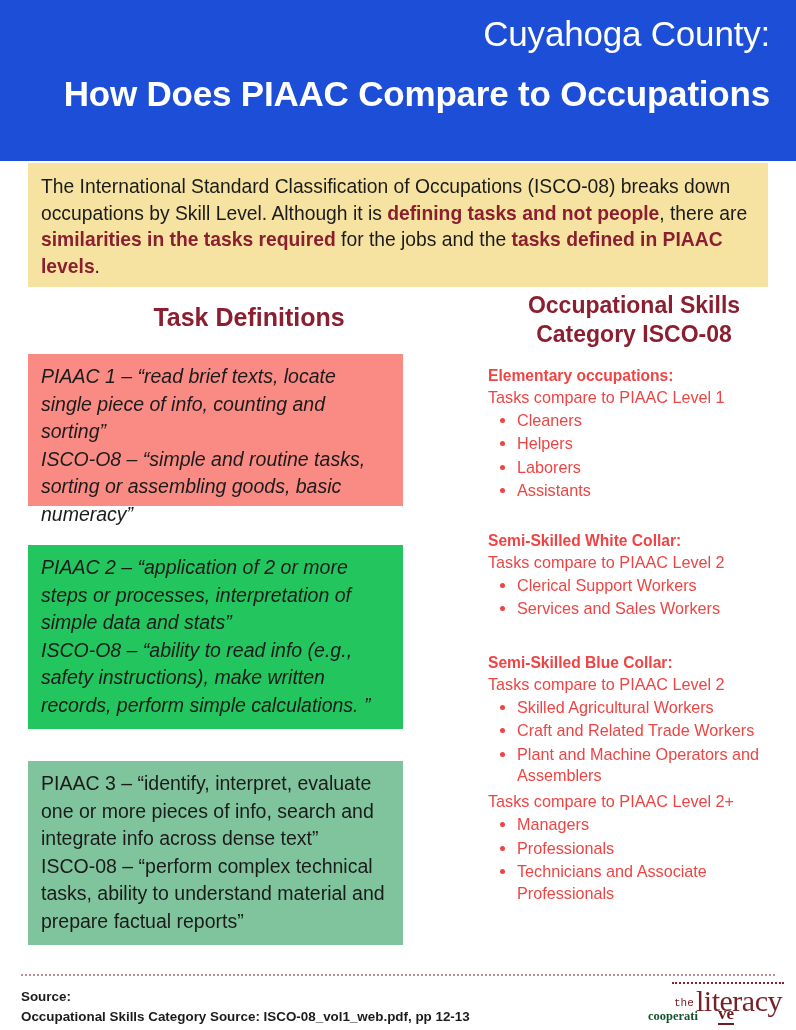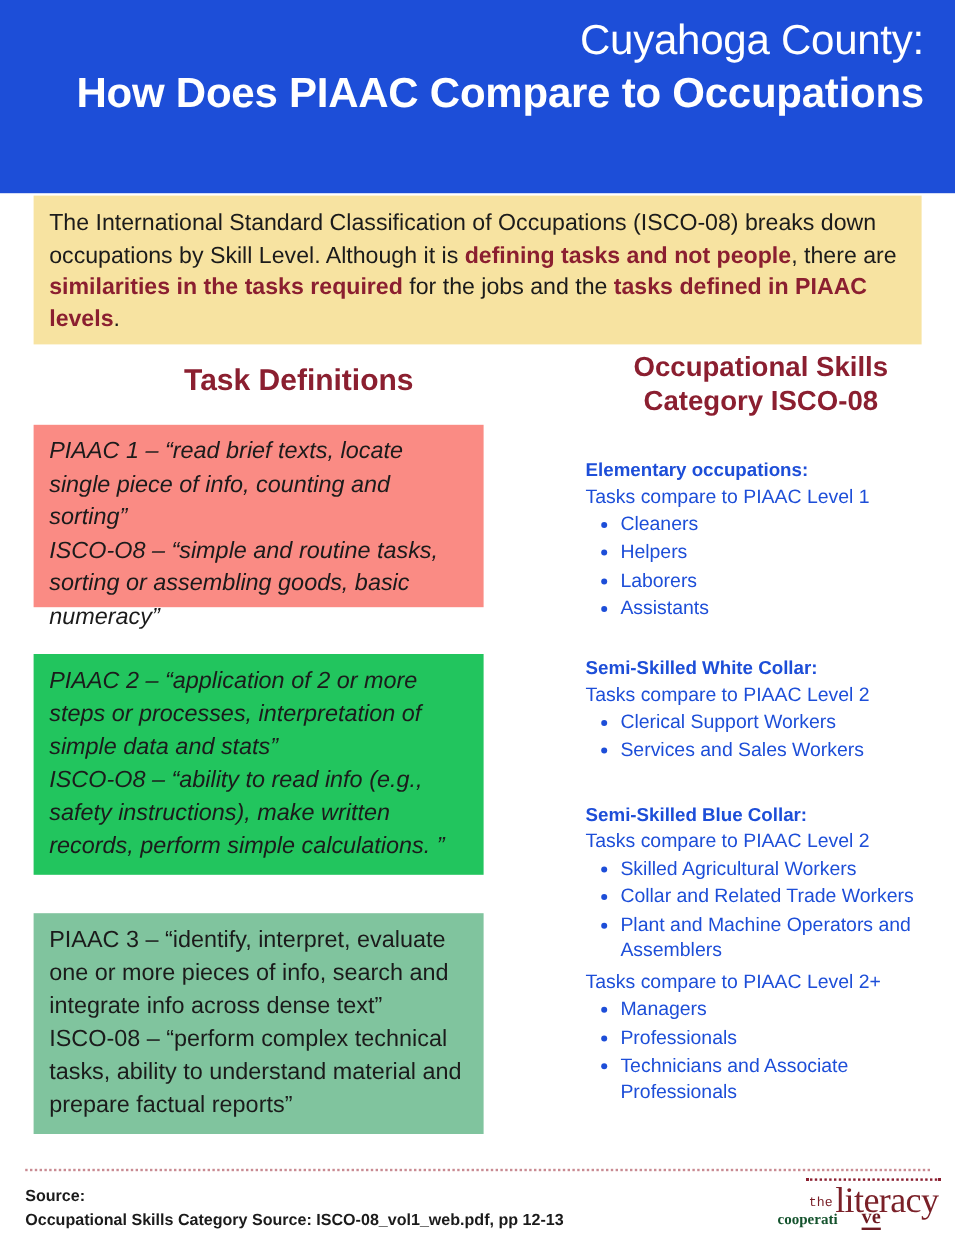--- a/index.html
+++ b/index.html
@@ -33,21 +33,21 @@
     line-height: 1.16;
     letter-spacing: -0.2px;
   }
   #header-title-line2 {
     color: #ffffff;
     font-size: 35px;
     font-weight: bold;
     text-align: right;
     line-height: 1.18;
     letter-spacing: -0.2px;
-    margin-top: 2px;
+    margin-top: 18px;
   }
 
   
   #intro-box {
     position: absolute;
     left: 28px; top: 163px;
     width: 740px;
     height: 124px;
     background: #f7e3a1;
     box-sizing: border-box;
@@ -95,22 +95,21 @@
   .piaac-box.italic { font-style: italic; }
   #piaac-box-1 { top: 354px; height: 152px; background: #fa8b84; }
   #piaac-box-2 { top: 545px; height: 184px; background: #22c55e; }
   #piaac-box-3 { top: 761px; height: 184px; background: #80c49e; }
 
   
   .occ-group {
     position: absolute;
     left: 488px;
     width: 300px;
-    color: #1d4ed8;
-    margin-top: 17px;
+    color: #ef4444;
   }
   #occ-group-1 { top: 366px; }
   #occ-group-2 { top: 531px; }
   #occ-group-3 { top: 653px; }
   #occ-group-4 { top: 791px; }
 
   .occ-title {
     font-size: 15.6px;
     font-weight: bold;
     line-height: 1.32;
@@ -249,21 +248,21 @@
     <li>Clerical Support Workers</li>
     <li>Services and Sales Workers</li>
   </ul>
 </div>
 
 <div class="occ-group" id="occ-group-3">
   <div class="occ-title">Semi-Skilled Blue Collar:</div>
   <div class="occ-subtitle">Tasks compare to PIAAC Level 2</div>
   <ul class="occ-list">
     <li>Skilled Agricultural Workers</li>
-    <li>Collar and Related Trade Workers</li>
+    <li>Craft and Related Trade Workers</li>
     <li>Plant and Machine Operators and Assemblers</li>
   </ul>
 </div>
 
 <div class="occ-group" id="occ-group-4">
   <div class="occ-subtitle">Tasks compare to PIAAC Level 2+</div>
   <ul class="occ-list">
     <li>Managers</li>
     <li>Professionals</li>
     <li>Technicians and Associate Professionals</li>

